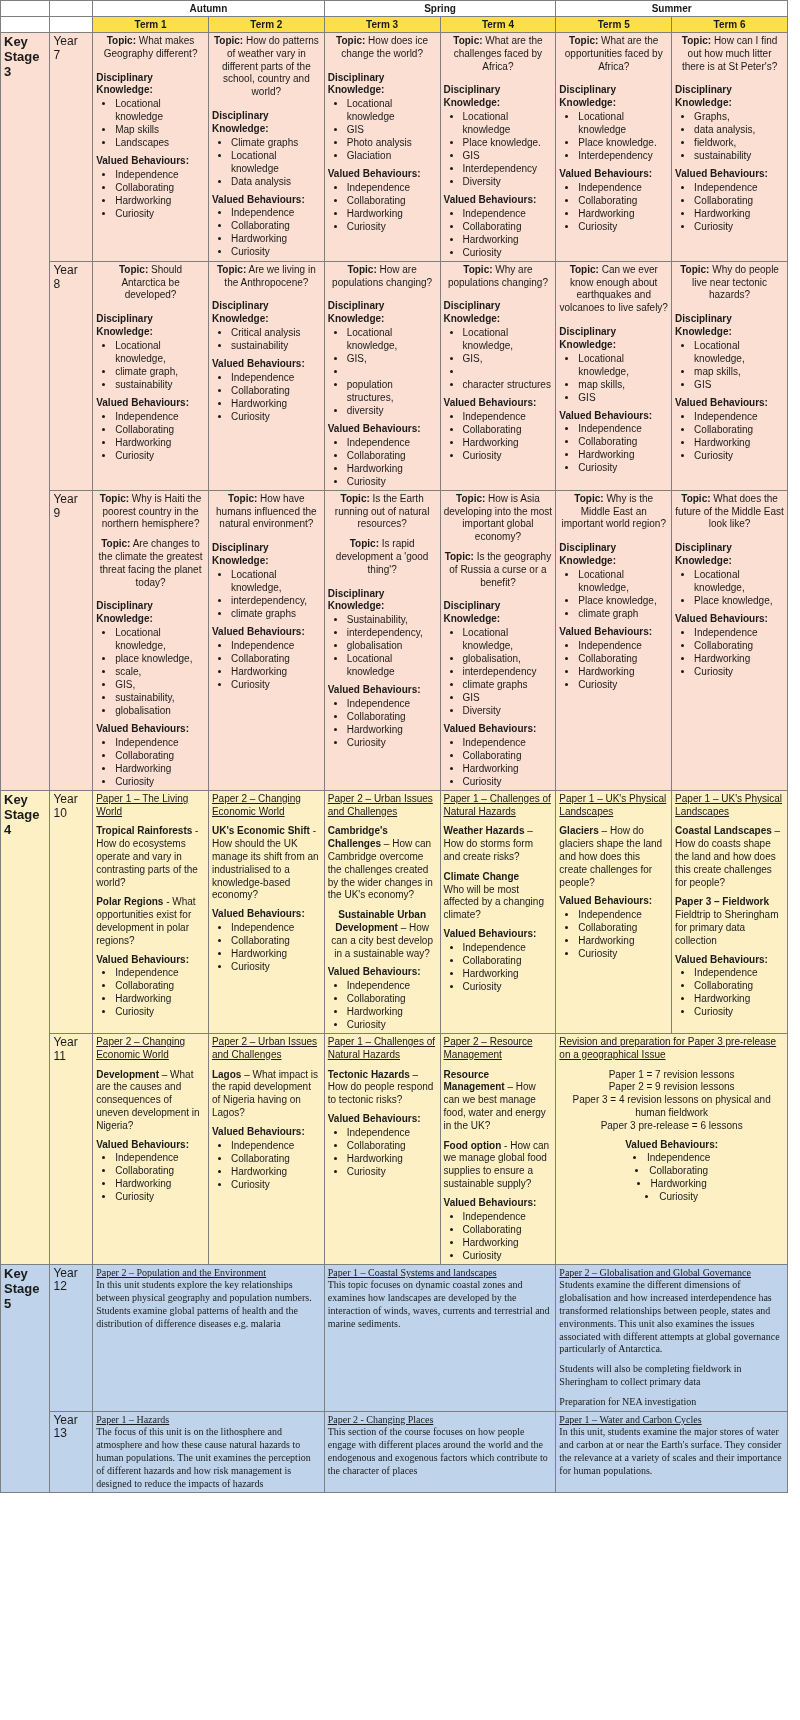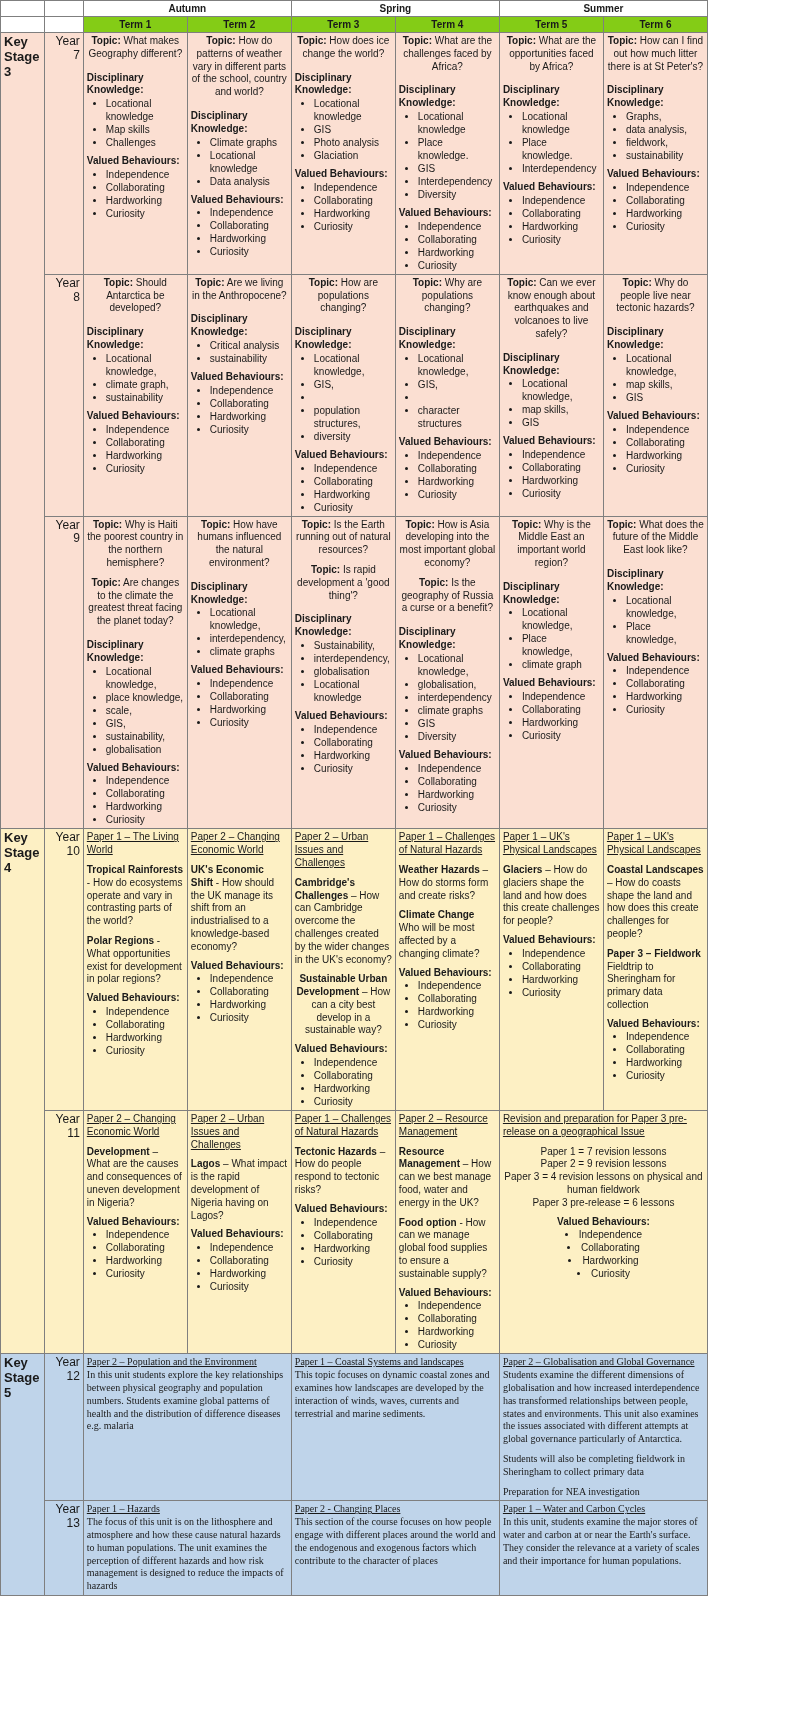--- a/index.html
+++ b/index.html
@@ -7,21 +7,21 @@
   html, body {
     margin: 0; padding: 0;
     background: #ffffff;
   }
   body {
     width: 800px;
     font-family: "Liberation Sans", sans-serif;
     color: #1a1a1a;
   }
   table.curriculum {
-    width: 708px;
+    width: 788px;
     border-collapse: collapse;
     table-layout: fixed;
   }
   table.curriculum td, table.curriculum th {
     border: 1px solid #7f7f7f;
     vertical-align: top;
     padding: 2px 3px;
   }
   
   col.c-ks    { width: 44px; }
@@ -34,35 +34,35 @@
     font-weight: bold;
     font-size: 10px;
     background: #ffffff;
     padding: 2px 0 1px 0;
     vertical-align: middle;
   }
   .term-cell {
     text-align: center;
     font-weight: bold;
     font-size: 10px;
-    background: #84cc16;
+    background: #fde047;
     padding: 2px 0 2px 0;
     vertical-align: middle;
   }
   .blank-head { background: #ffffff; border: 1px solid #7f7f7f; }
 
   
   .ks-cell {
     font-weight: bold;
     font-size: 13px;
     vertical-align: middle;
     line-height: 1.15;
   }
   .year-cell {
-    text-align: right;
+    text-align: left;
     font-size: 12px;
     vertical-align: middle;
     line-height: 1.15;
   }
 
   
   .ks3 { background: #fbdfd2; }
   .ks4 { background: #fdf0c4; }
   .ks5 { background: #bfd4ea; }
 
@@ -140,21 +140,21 @@
         <td class="year-cell ks3" rowspan="1">Year<br>7</td>
         <td class="content ks3">
           <div class="cellflex">
             <div>
               <p class="center topic-line"><span class="lbl">Topic:</span> What makes Geography different?</p>
               <div class="gap-lg"></div>
               <p class="lbl">Disciplinary Knowledge:</p>
               <ul class="bullets">
                 <li>Locational knowledge</li>
                 <li>Map skills</li>
-                <li>Challenges</li>
+                <li>Landscapes</li>
               </ul>
             </div>
             <div class="spacer"></div>
             <div class="vb-block">
               <p class="lbl">Valued Behaviours:</p>
               <ul class="bullets">
                 <li>Independence</li>
                 <li>Collaborating</li>
                 <li>Hardworking</li>
                 <li>Curiosity</li>

